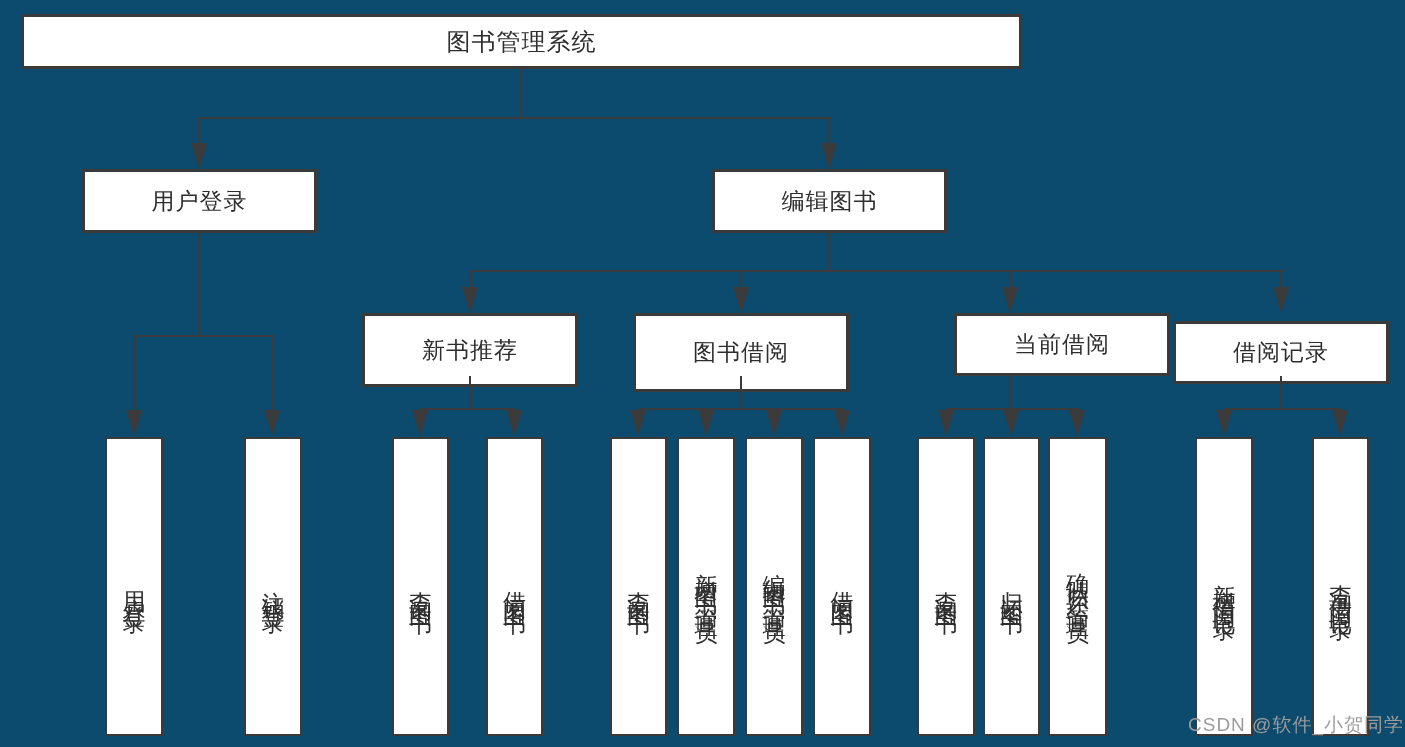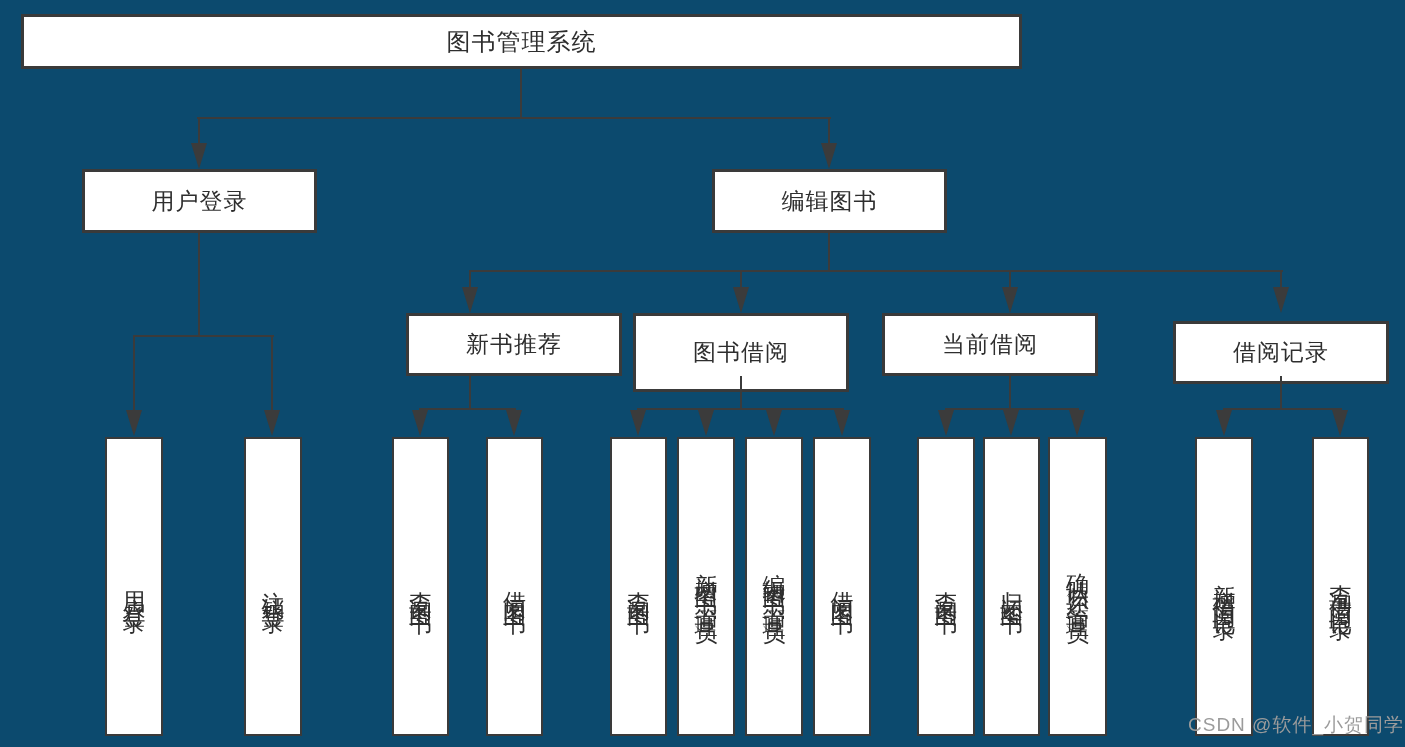--- a/index.html
+++ b/index.html
@@ -69,27 +69,27 @@
   <div class="h" style="left:469px;top:270px;width:814px;"></div>
   <div class="v" style="left:469px;top:270px;height:20px;"></div>
   <div class="v" style="left:740px;top:270px;height:20px;"></div>
   <div class="v" style="left:1009px;top:270px;height:20px;"></div>
   <div class="v" style="left:1280px;top:270px;height:20px;"></div>
   <div class="ah" style="left:462px;top:287px;"></div>
   <div class="ah" style="left:733px;top:287px;"></div>
   <div class="ah" style="left:1002px;top:287px;"></div>
   <div class="ah" style="left:1273px;top:287px;"></div>
 
-  <div class="box" style="left:362px;top:313px;width:216px;height:63px;margin-left:44px;">
+  <div class="box" style="left:362px;top:313px;width:216px;height:74px;">
     <span>新书推荐</span>
   </div>
   <div class="box" style="left:633px;top:313px;width:216px;height:79px;">
     <span>图书借阅</span>
   </div>
-  <div class="box" style="left:882px;top:313px;width:216px;height:63px;text-align:center;">
+  <div class="box" style="left:954px;top:313px;width:216px;height:63px;text-align:center;">
     <span>当前借阅</span>
   </div>
   <div class="box" style="left:1173px;top:313px;width:216px;height:63px;margin-top:8px;">
     <span>借阅记录</span>
   </div>
 
   <div class="v" style="left:469px;top:376px;height:34px;"></div>
   <div class="h" style="left:419px;top:408px;width:97px;"></div>
   <div class="ah" style="left:412px;top:410px;"></div>
   <div class="ah" style="left:506px;top:410px;"></div>

